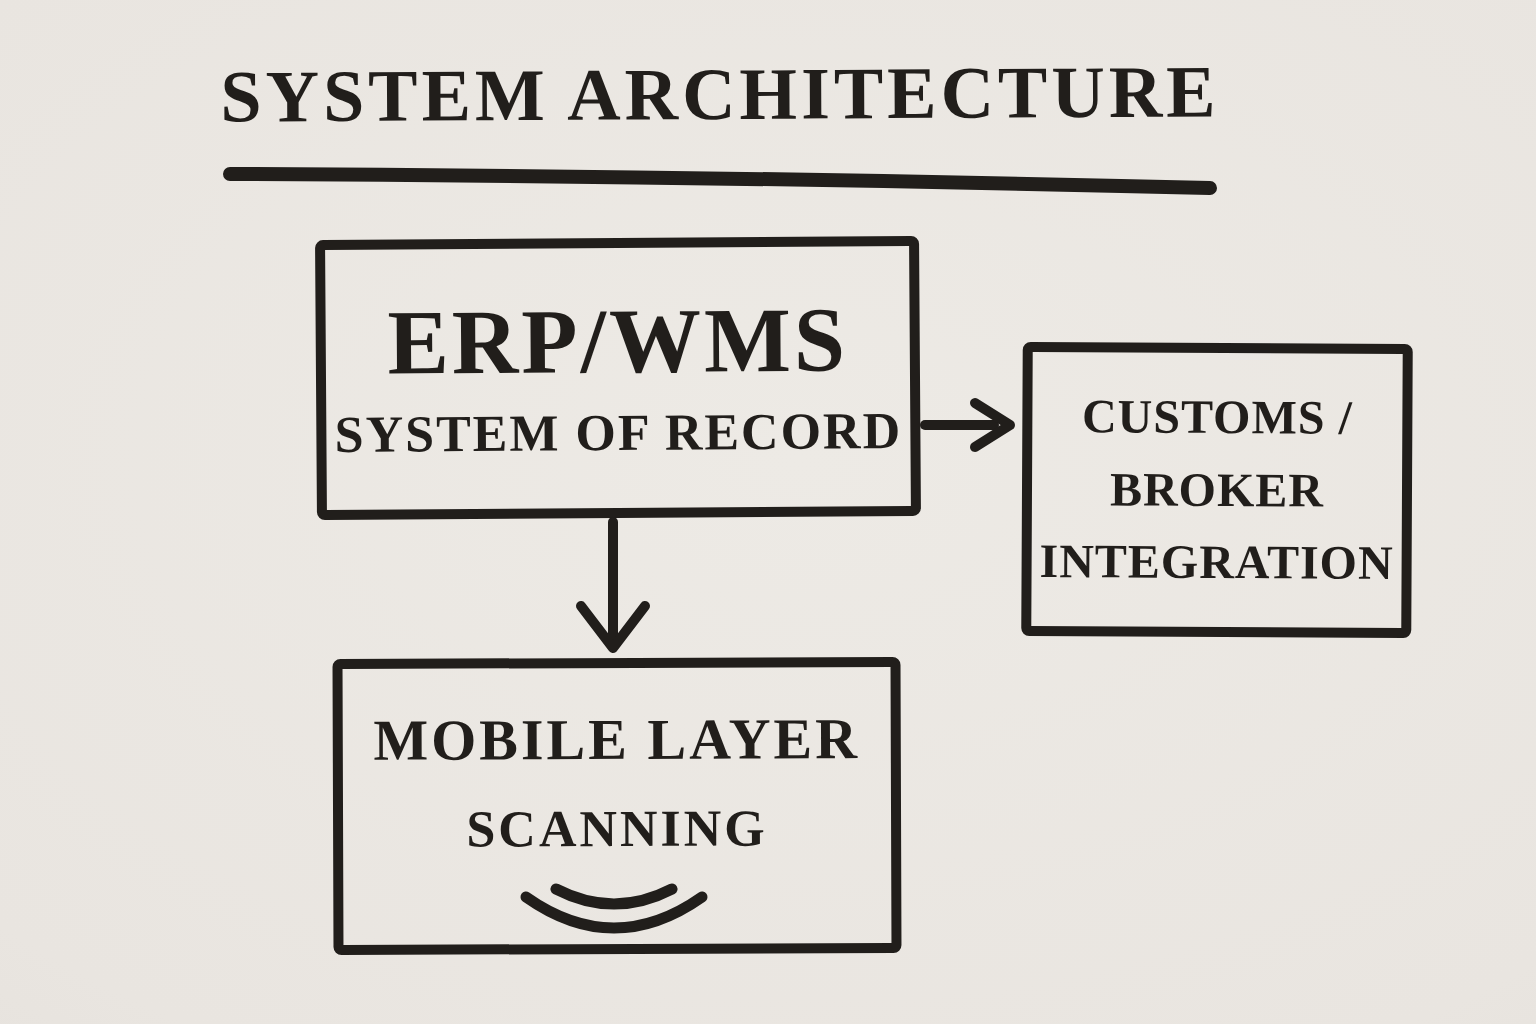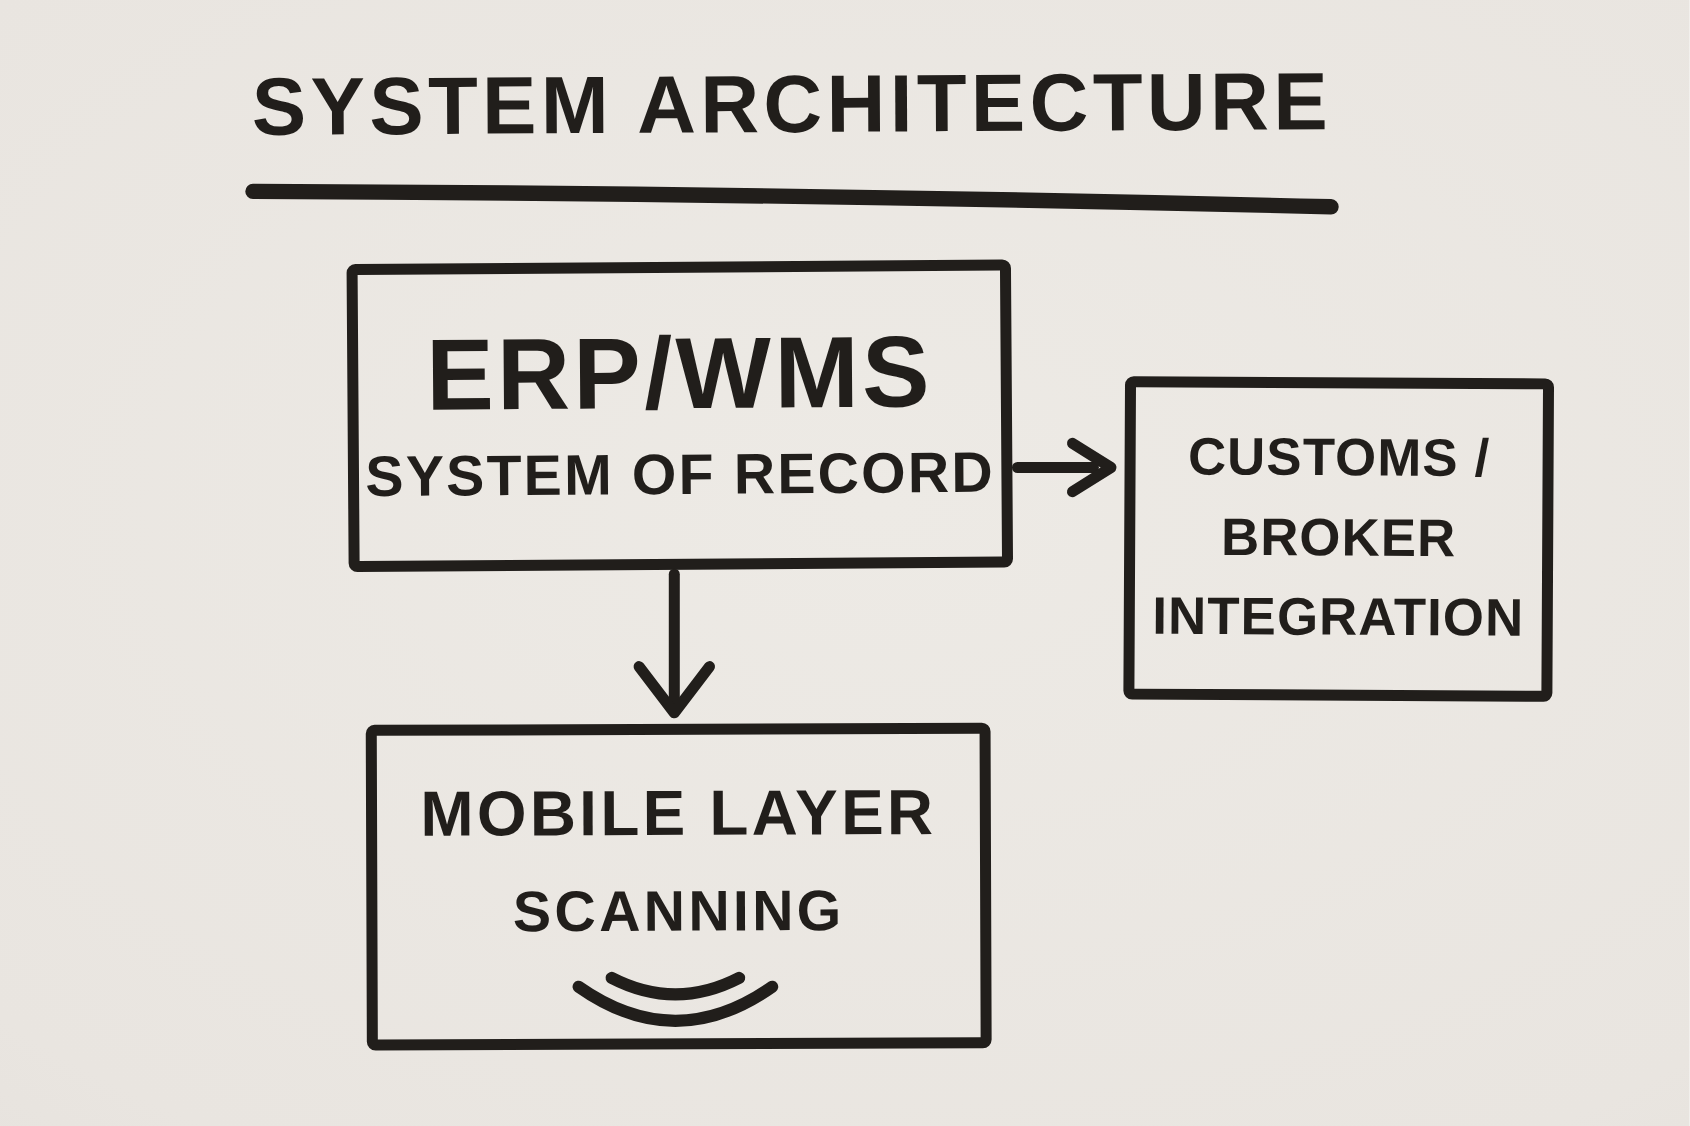--- a/index.html
+++ b/index.html
@@ -6,21 +6,21 @@
     margin: 0;
     padding: 0;
   }
   .canvas {
     position: relative;
     width: 1536px;
     height: 1024px;
     overflow: hidden;
     background:
       radial-gradient(130% 120% at 52% 45%, #edeae5 0%, #e9e5e0 55%, #ddd9d4 100%);
-    font-family: Liberation Sans, sans-serif;
+    font-family: Liberation Serif, serif;
     color: #211e1b;
     --ink: #211e1b;
   }
   .title-wrap {
     position: absolute;
     left: 150px;
     top: 52px;
     width: 1140px;
     text-align: center;
   }

